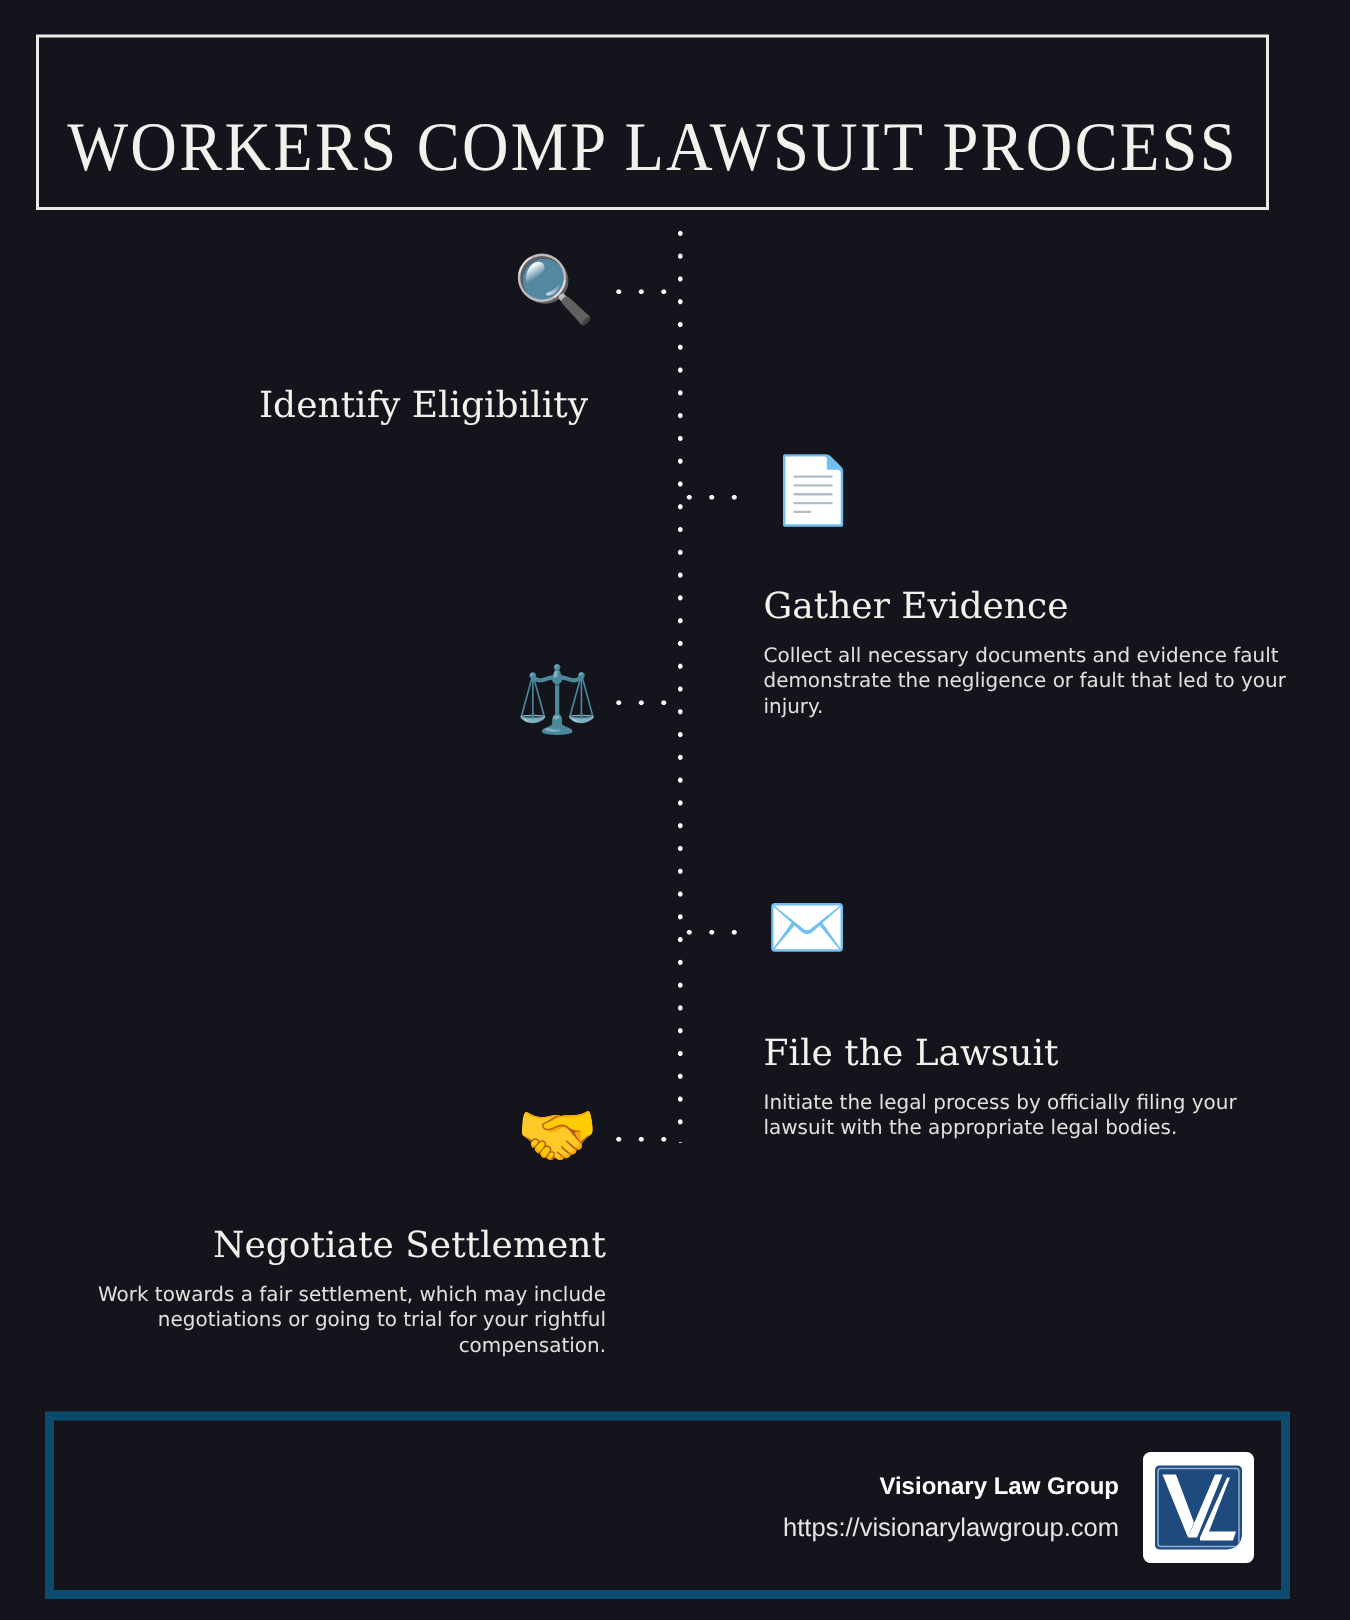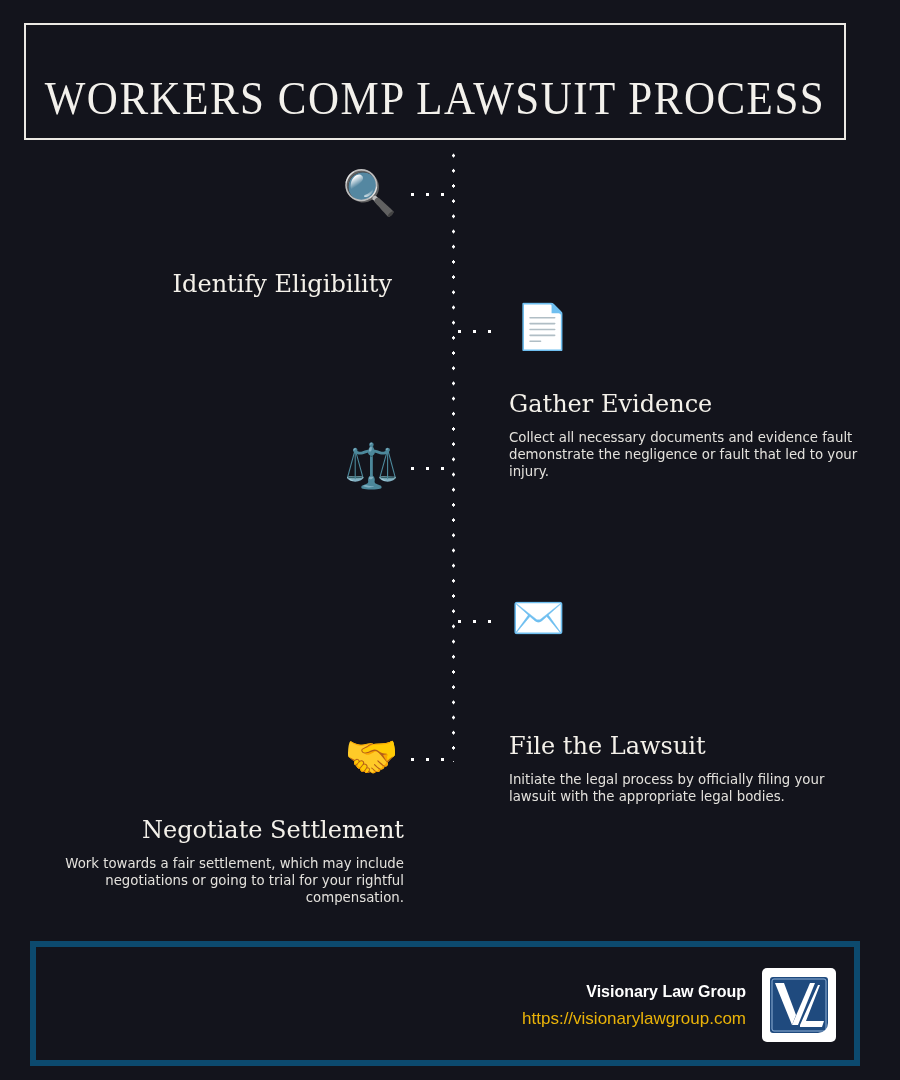--- a/index.html
+++ b/index.html
@@ -13,54 +13,54 @@
     background-image: radial-gradient(circle, #ffffff 1.5px, transparent 1.7px);
     background-size:15px 3px; background-repeat:repeat-x; }
   .icon { position:absolute; font-size:44px; line-height:1; }
   .step { position:absolute; }
   .step h2 { margin:0; font-family:"DejaVu Serif", serif; font-weight:normal; font-size:24px; color:#f4f1ea; line-height:1.2; }
   .step p { margin:10px 0 0 0; font-family:"DejaVu Sans", sans-serif; font-size:13.3px; line-height:17px; color:#e3e1dc; }
   .left { text-align:right; }
   .right { text-align:left; }
   .footer-box { position:absolute; left:30px; top:941px; width:818px; height:113px; border:6px solid #0c4a6e; box-sizing:content-box; }
   .firm { position:absolute; right:108px; top:36px; font-family:"Liberation Sans", sans-serif; font-weight:bold; font-size:16px; color:#ffffff; text-align:right; }
-  .url { position:absolute; right:108px; top:62px; font-family:"Liberation Sans", sans-serif; font-size:17px; color:#eab308; text-align:right; }
+  .url { position:absolute; right:108px; top:62px; font-family:"Liberation Sans", sans-serif; font-size:17px; color:#e5e5e5; text-align:right; }
   .logo { position:absolute; left:726px; top:21px; width:74px; height:74px; background:#ffffff; border-radius:5px; }
   .logo-inner { position:absolute; left:8px; top:9px; width:58px; height:56px; background:#1f4a7e; border-radius:3px 3px 10px 3px; overflow:hidden; }
 </style>
 </head>
 <body>
 
 <div class="header-box">
   <div class="title">WORKERS COMP LAWSUIT PROCESS</div>
 </div>
 
 <div class="vline"></div>
 
 <div class="hconn" style="left:405px; top:193px; width:50px;"></div>
 <div class="icon" style="left:342px; top:172px;">🔍</div>
-<div class="step left" style="right:508px; top:270px; width:350px;text-align:right;">
+<div class="step left" style="right:508px; top:256px; width:350px;text-align:right;">
   <h2>Identify Eligibility</h2>
 </div>
 
 <div class="hconn" style="left:452px; top:330px; width:50px;"></div>
 <div class="icon" style="left:515px; top:306px;">📄</div>
 <div class="step right" style="left:509px; top:390px; width:350px;">
   <h2>Gather Evidence</h2>
   <p>Collect all necessary documents and evidence fault demonstrate the negligence or fault that led to your injury.</p>
 </div>
 
 <div class="hconn" style="left:405px; top:467px; width:50px;"></div>
 <div class="icon" style="left:344px; top:445px;">⚖️</div>
 <div class="step left" style="right:508px; top:530px; width:380px;">
 </div>
 
 <div class="hconn" style="left:452px; top:620px; width:50px;"></div>
 <div class="icon" style="left:511px; top:597px;">✉️</div>
-<div class="step right" style="left:509px; top:688px; width:350px;margin-top:44px;">
+<div class="step right" style="left:509px; top:688px; width:350px;">
   <h2>File the Lawsuit</h2>
   <p>Initiate the legal process by officially filing your lawsuit with the appropriate legal bodies.</p>
 </div>
 
 <div class="hconn" style="left:405px; top:758px; width:50px;"></div>
 <div class="icon" style="left:344px; top:736px;">🤝</div>
 <div class="step left" style="right:496px; top:816px; width:360px;">
   <h2>Negotiate Settlement</h2>
   <p>Work towards a fair settlement, which may include negotiations or going to trial for your rightful compensation.</p>
 </div>

